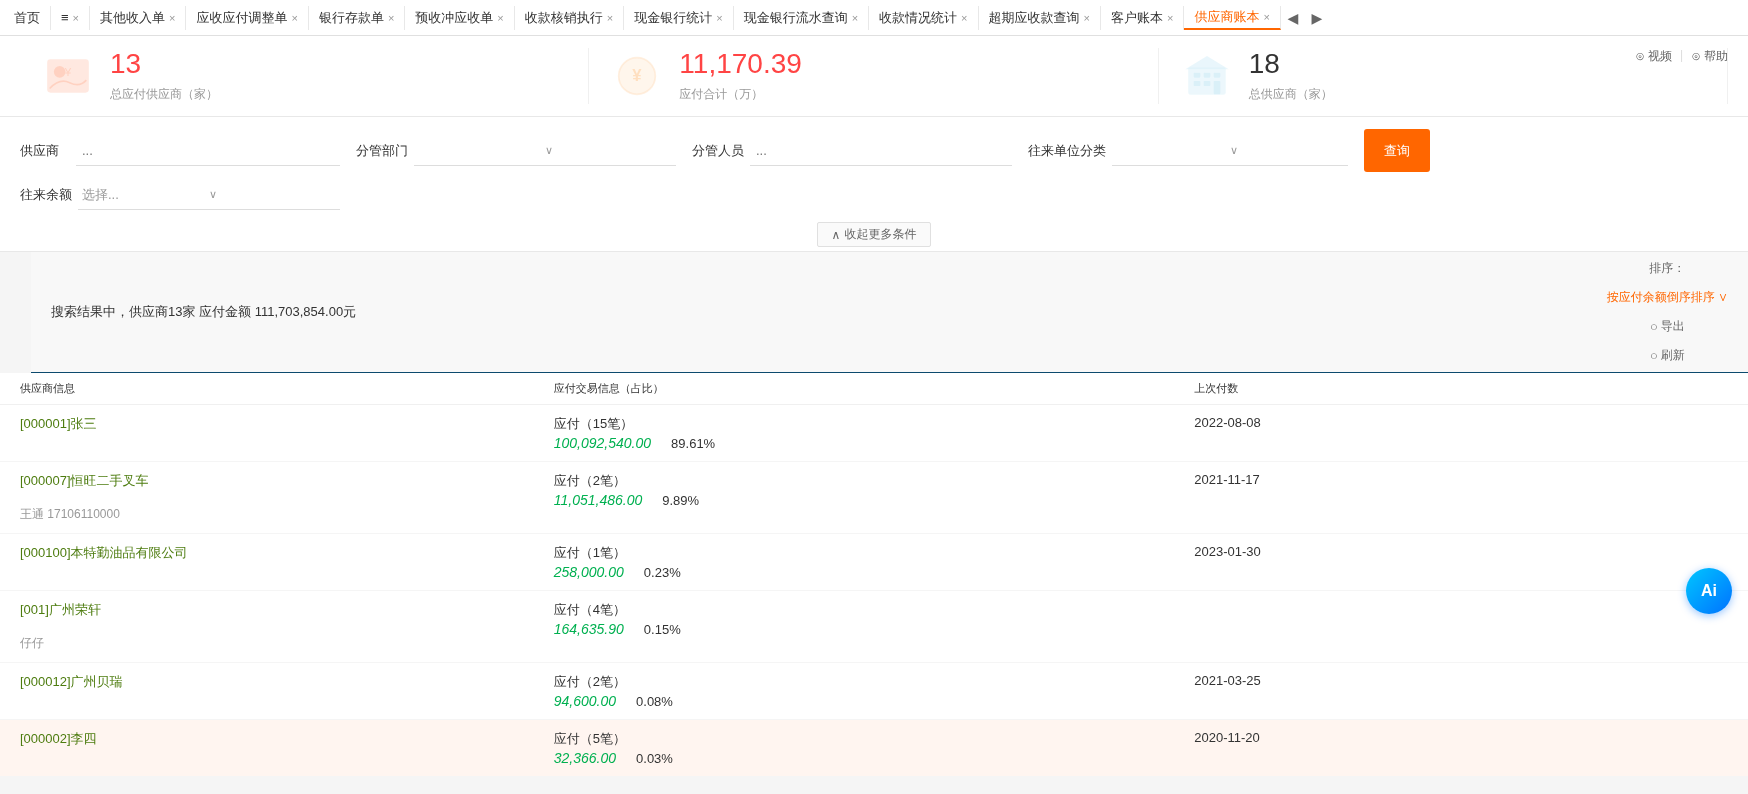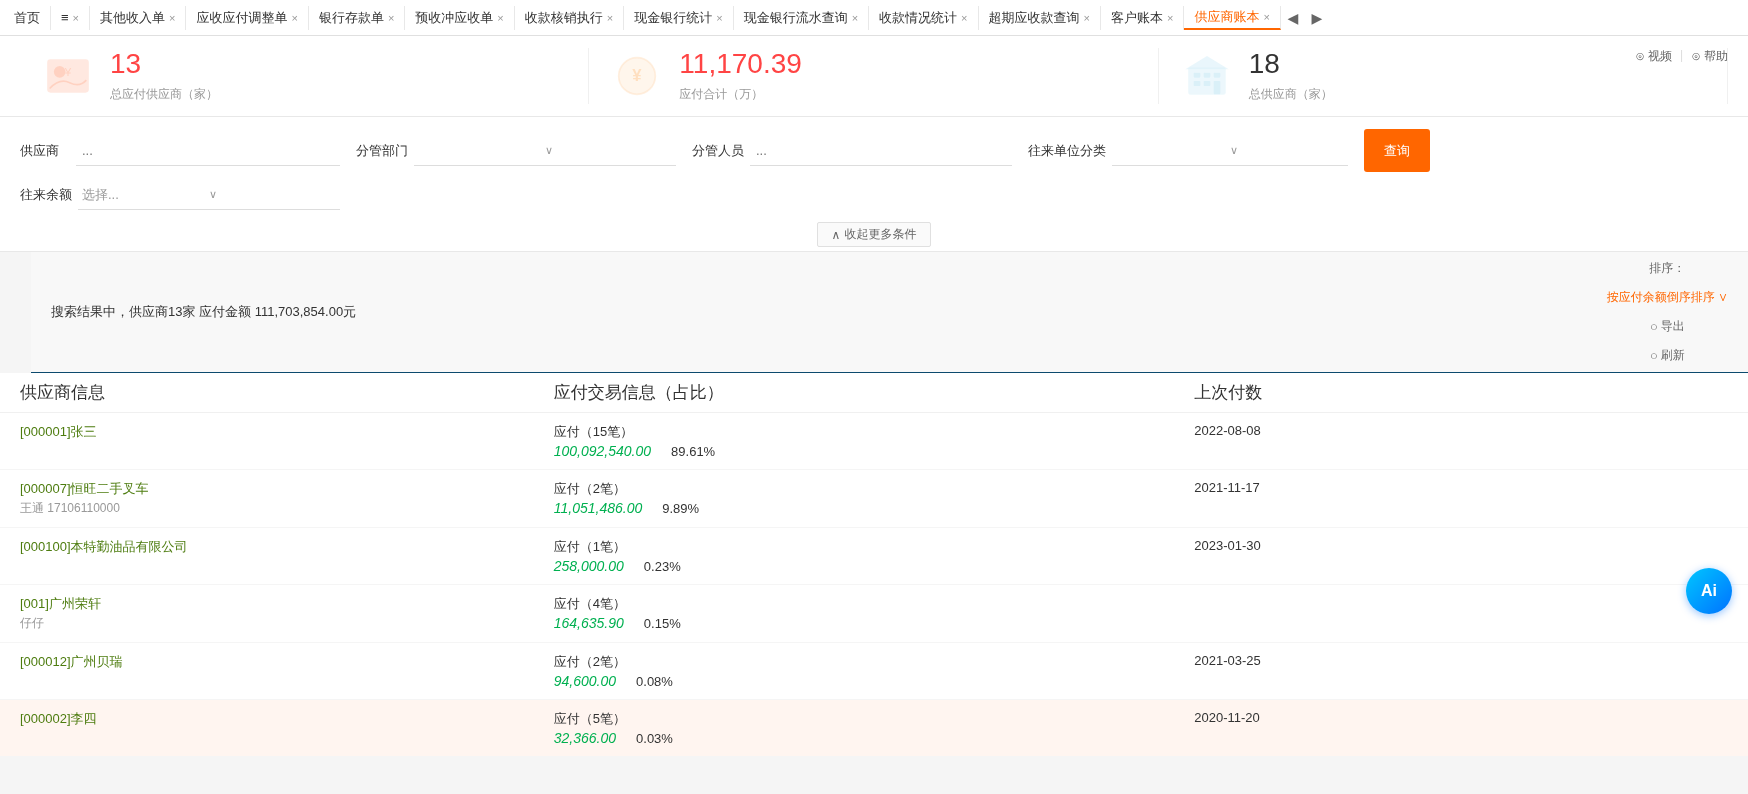--- a/index.html
+++ b/index.html
@@ -198,21 +198,21 @@
     
     .data-table {
       background: #fff;
       width: 100%;
     }
     .table-header {
       display: flex;
       padding: 8px 20px;
       background: #fff;
       border-bottom: 1px solid #f0f0f0;
-      font-size: 17px;
+      font-size: 11px;
       color: #333;
       font-weight: 500;
     }
     .col-supplier { flex: 2.5; }
     .col-transaction { flex: 3; }
     .col-lastpay { flex: 1.5; }
     .col-extra { flex: 1; }
 
     .table-row {
       display: flex;
@@ -222,21 +222,21 @@
       background: #fff;
       min-height: 56px;
     }
     .table-row.highlighted { background: #fff5f0; }
     .supplier-link {
       color: #4d7c0f;
       text-decoration: none;
       font-size: 13px;
       cursor: pointer;
     }
-    .supplier-sub { color: #999; font-size: 12px; margin-top: 2px; }
+    .supplier-sub { color: #999; font-size: 12px; margin-top: 16px; }
     .trans-label { font-size: 13px; color: #333; }
     .trans-amount { font-size: 14px; color: #00b050; font-weight: 500; cursor: pointer; font-style: italic; }
     .trans-pct { font-size: 13px; color: #333; margin-left: 20px; }
     .trans-row { display: flex; align-items: center; margin-top: 2px; }
     .lastpay-date { font-size: 13px; color: #333; }
 
     
     .ai-btn {
       position: fixed;
       right: 16px;

